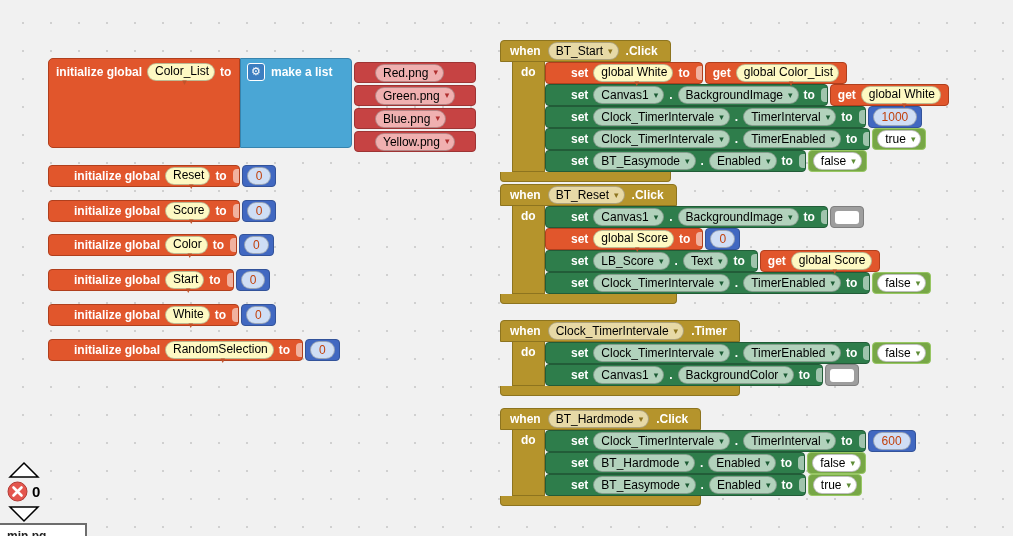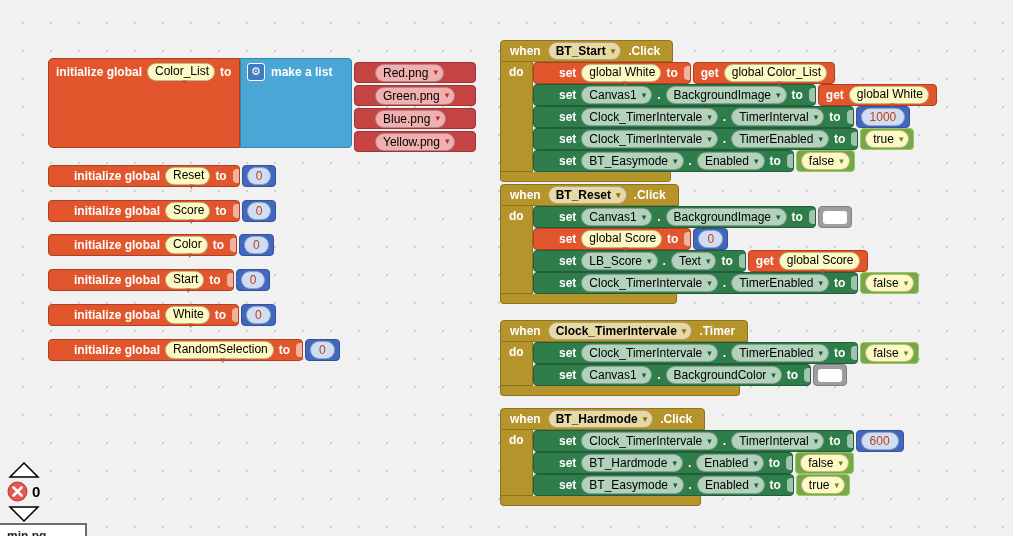--- a/index.html
+++ b/index.html
@@ -23,23 +23,23 @@
   .fld{
     position:relative;display:inline-flex;align-items:center;
     height:16px;border-radius:10px;padding:0 5px 0 7px;
     font-size:12px;color:#000;white-space:nowrap;
     border:1px solid rgba(0,0,0,.25);
   }
   .fld .arr{font-size:9px;margin-left:5px;line-height:1;}
   
   .fld.peach{background:#fef9c3;flex-direction:column;} .fld.peach .arr{color:#c0522a;}
   .fld.sage{background:#b2d2bc;}  .fld.sage .arr{color:#1d5c35;}
-  .fld.tan{background:#e7d9a6;font-weight:bold;}   .fld.tan .arr{color:#8d741f;}
+  .fld.tan{background:#e7d9a6;}   .fld.tan .arr{color:#8d741f;}
   .fld.pink{background:#f0b0b0;}  .fld.pink .arr{color:#b03030;}
-  .fld.lgreen{background:#fef9c3;}.fld.lgreen .arr{color:#5e8c36;}
+  .fld.lgreen{background:#ffffff;}.fld.lgreen .arr{color:#5e8c36;}
 
   .seg{
     display:inline-flex;align-items:center;gap:5px;
     height:22px;padding:0 6px 0 25px;border-radius:4px;
     box-sizing:border-box;
   }
   .seg.green{background:#2e7d4b;border:1px solid #225c38;}
   .seg.orange{background:#e1562c;border:1px solid #b03f1d;}
   .sock{width:6px;height:14px;background:rgba(255,255,255,.55);
         border-radius:4px 0 0 4px;margin-left:1px;margin-right:-6px;}
@@ -59,21 +59,21 @@
   .vblock.blank .swatch{width:24px;height:13px;background:#fff;border-radius:3px;}
   .vblock.textred{background:#c64343;border:1px solid #9e3434;height:21px;padding:0 20px;}
 
   
   .event{position:absolute;}
   .ev-head{
     display:inline-flex;align-items:center;gap:7px;height:22px;
     padding:0 12px 0 9px;background:#b5942c;border:1px solid #8d741f;
     border-radius:4px 4px 0 0;box-sizing:border-box;text-align:right;
   }
-  .ev-body{display:flex;}
+  .ev-body{display:flex;margin-left:12px;}
   .ev-left{width:33px;background:#b5942c;border:1px solid #8d741f;border-top:none;
     box-sizing:border-box;color:#fff;font-size:12px;font-weight:bold;
     padding:3px 0 0 8px;}
   .ev-stmts{display:flex;flex-direction:column;align-items:flex-start;}
   .stmt{display:flex;align-items:center;height:22px;}
   .ev-foot{height:10px;background:#b5942c;border:1px solid #8d741f;border-top:none;
     border-radius:0 0 4px 4px;box-sizing:border-box;}
 
   
   .var-row{position:absolute;display:flex;align-items:center;}

